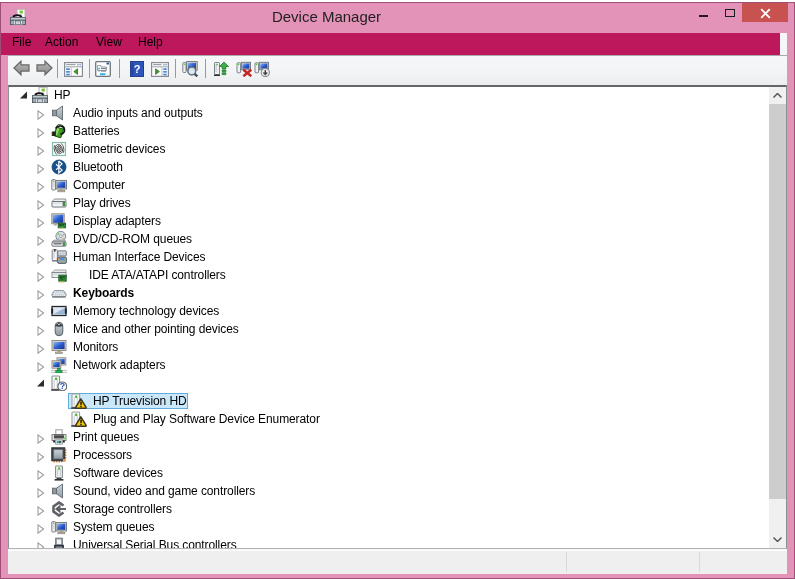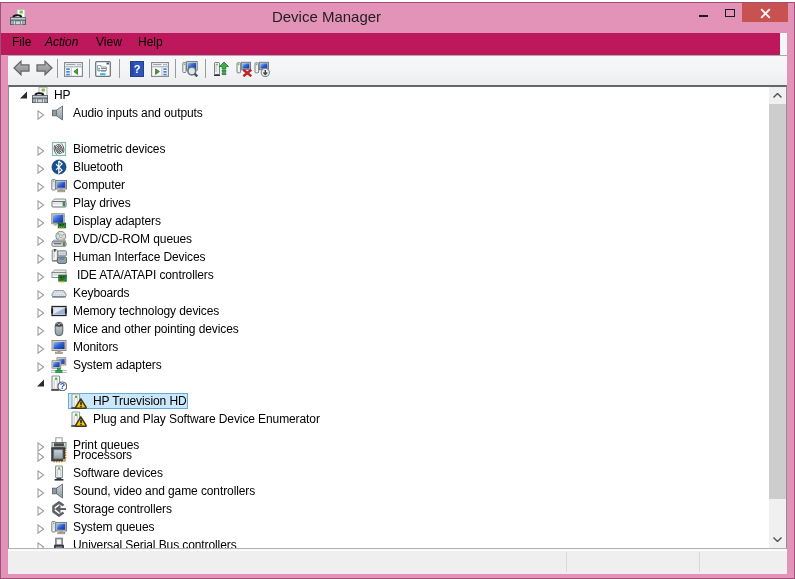--- a/index.html
+++ b/index.html
@@ -325,21 +325,21 @@
 
   <div class="abs" style="left:699px; top:14.5px; width:8.5px; height:2.5px; background:#1c1c1c;"></div>
   <div class="abs" style="left:725px; top:9px; width:10.4px; height:8.4px; border:1.8px solid #1c1c1c;"></div>
   <div class="abs" style="left:742px; top:3px; width:46px; height:19px; background:#c85250;"></div>
   <svg class="abs" style="left:759.5px; top:7.5px;" width="11" height="11" viewBox="0 0 11 11">
     <path d="M1.2 1.2 L9.8 9.8 M9.8 1.2 L1.2 9.8" stroke="#fff" stroke-width="1.9"></path>
   </svg>
   <div id="client" class="abs"></div>
   <div id="menubar" class="abs">
     <span class="mi" style="left:11px;">File</span>
-    <span class="mi" style="left:44px;font-style:italic;">Action</span>
+    <span class="mi" style="left:44px;">Action</span>
     <span class="mi" style="left:95px;">View</span>
     <span class="mi" style="left:137px;">Help</span>
   </div>
   <div id="toolbar" class="abs"></div>
 
 <svg class="abs" style="left:13px; top:60px;" width="17" height="16" viewBox="0 0 17 16">
   <defs>
       <linearGradient id="g-arr" x1="0" y1="0" x2="0" y2="1">
         <stop offset="0" stop-color="#c9c9c9"></stop>
         <stop offset="0.45" stop-color="#a3a3a3"></stop>
@@ -447,20 +447,29 @@
       </div>
 <div class="row" style="top:17px;">
         <svg class="arrow closed" style="left:28px;" width="8" height="10" viewBox="0 0 8 10">
           <polygon points="1,0.8 6.6,5 1,9.2" fill="#fff" stroke="#9a9a9a" stroke-width="1.05"></polygon>
         </svg>
         <svg class="icon" style="left:42px;" width="16" height="16" viewBox="0 0 16 16">
           <use href="#i-audio"></use>
         </svg>
         <span class="txt" style="left:64px;">Audio inputs and outputs</span>
       </div>
+<div class="row" style="top:35px;">
+        <svg class="arrow closed" style="left:28px;" width="8" height="10" viewBox="0 0 8 10">
+          <polygon points="1,0.8 6.6,5 1,9.2" fill="#fff" stroke="#9a9a9a" stroke-width="1.05"></polygon>
+        </svg>
+        <svg class="icon" style="left:42px;" width="16" height="16" viewBox="0 0 16 16">
+          <use href="#i-battery"></use>
+        </svg>
+        <span class="txt" style="left:64px;">Batteries</span>
+      </div>
 <div class="row" style="top:53px;">
         <svg class="arrow closed" style="left:28px;" width="8" height="10" viewBox="0 0 8 10">
           <polygon points="1,0.8 6.6,5 1,9.2" fill="#fff" stroke="#9a9a9a" stroke-width="1.05"></polygon>
         </svg>
         <svg class="icon" style="left:42px;" width="16" height="16" viewBox="0 0 16 16">
           <use href="#i-biometric"></use>
         </svg>
         <span class="txt" style="left:64px;">Biometric devices</span>
       </div>
 <div class="row" style="top:71px;">
@@ -517,30 +526,30 @@
         </svg>
         <span class="txt" style="left:64px;">Human Interface Devices</span>
       </div>
 <div class="row" style="top:179px;">
         <svg class="arrow closed" style="left:28px;" width="8" height="10" viewBox="0 0 8 10">
           <polygon points="1,0.8 6.6,5 1,9.2" fill="#fff" stroke="#9a9a9a" stroke-width="1.05"></polygon>
         </svg>
         <svg class="icon" style="left:42px;" width="16" height="16" viewBox="0 0 16 16">
           <use href="#i-ide"></use>
         </svg>
-        <span class="txt" style="left:68px;">IDE ATA/ATAPI controllers</span>
+        <span class="txt" style="left:80px;">IDE ATA/ATAPI controllers</span>
       </div>
 <div class="row" style="top:197px;">
         <svg class="arrow closed" style="left:28px;" width="8" height="10" viewBox="0 0 8 10">
           <polygon points="1,0.8 6.6,5 1,9.2" fill="#fff" stroke="#9a9a9a" stroke-width="1.05"></polygon>
         </svg>
         <svg class="icon" style="left:42px;" width="16" height="16" viewBox="0 0 16 16">
           <use href="#i-keyboard"></use>
         </svg>
-        <span class="txt" style="left:64px;">Keyboards</span>
+        <span class="txt" style="left:64px;font-weight:bold;">Keyboards</span>
       </div>
 <div class="row" style="top:215px;">
         <svg class="arrow closed" style="left:28px;" width="8" height="10" viewBox="0 0 8 10">
           <polygon points="1,0.8 6.6,5 1,9.2" fill="#fff" stroke="#9a9a9a" stroke-width="1.05"></polygon>
         </svg>
         <svg class="icon" style="left:42px;" width="16" height="16" viewBox="0 0 16 16">
           <use href="#i-memory"></use>
         </svg>
         <span class="txt" style="left:64px;">Memory technology devices</span>
       </div>
@@ -562,21 +571,21 @@
         </svg>
         <span class="txt" style="left:64px;">Monitors</span>
       </div>
 <div class="row" style="top:269px;">
         <svg class="arrow closed" style="left:28px;" width="8" height="10" viewBox="0 0 8 10">
           <polygon points="1,0.8 6.6,5 1,9.2" fill="#fff" stroke="#9a9a9a" stroke-width="1.05"></polygon>
         </svg>
         <svg class="icon" style="left:42px;" width="16" height="16" viewBox="0 0 16 16">
           <use href="#i-network"></use>
         </svg>
-        <span class="txt" style="left:64px;">System adapters</span>
+        <span class="txt" style="left:64px;">Network adapters</span>
       </div>
 <div class="row" style="top:287px;">
         <svg class="arrow" style="left:28px;" width="8" height="8" viewBox="0 0 8 8">
           <polygon points="7,0.5 7,7.5 0,7.5" fill="#2b2b2b"></polygon>
         </svg>
         <svg class="icon" style="left:42px;" width="16" height="16" viewBox="0 0 16 16">
           <use href="#i-other"></use>
         </svg>
         <span class="txt" style="left:64px;margin-top:20px;">Other devices</span>
       </div>
@@ -586,21 +595,21 @@
           <use href="#i-warn"></use>
         </svg>
         <span class="txt" style="left:84px;">HP Truevision HD</span>
       </div>
 <div class="row" style="top:323px;">
         <svg class="icon" style="left:62px;" width="16" height="16" viewBox="0 0 16 16">
           <use href="#i-warn"></use>
         </svg>
         <span class="txt" style="left:84px;">Plug and Play Software Device Enumerator</span>
       </div>
-<div class="row" style="top:341px;margin-top:8px;">
+<div class="row" style="top:341px;">
         <svg class="arrow closed" style="left:28px;" width="8" height="10" viewBox="0 0 8 10">
           <polygon points="1,0.8 6.6,5 1,9.2" fill="#fff" stroke="#9a9a9a" stroke-width="1.05"></polygon>
         </svg>
         <svg class="icon" style="left:42px;" width="16" height="16" viewBox="0 0 16 16">
           <use href="#i-printer"></use>
         </svg>
         <span class="txt" style="left:64px;">Print queues</span>
       </div>
 <div class="row" style="top:359px;">
         <svg class="arrow closed" style="left:28px;" width="8" height="10" viewBox="0 0 8 10">

